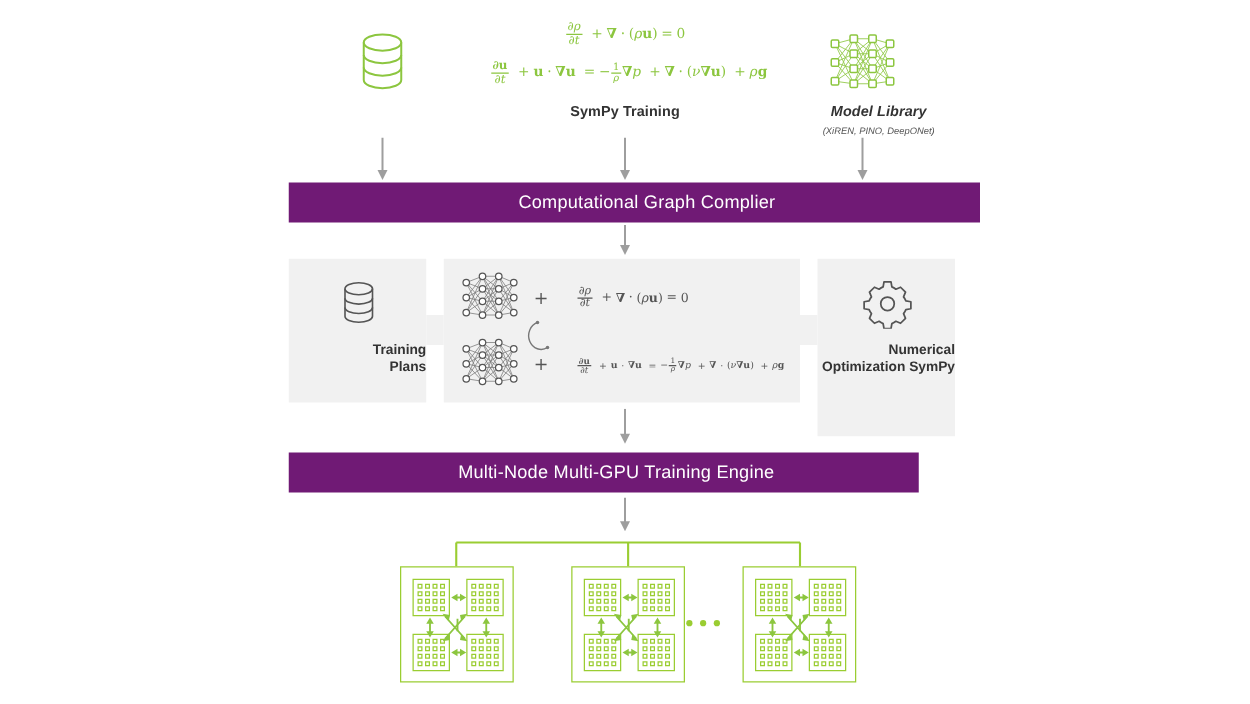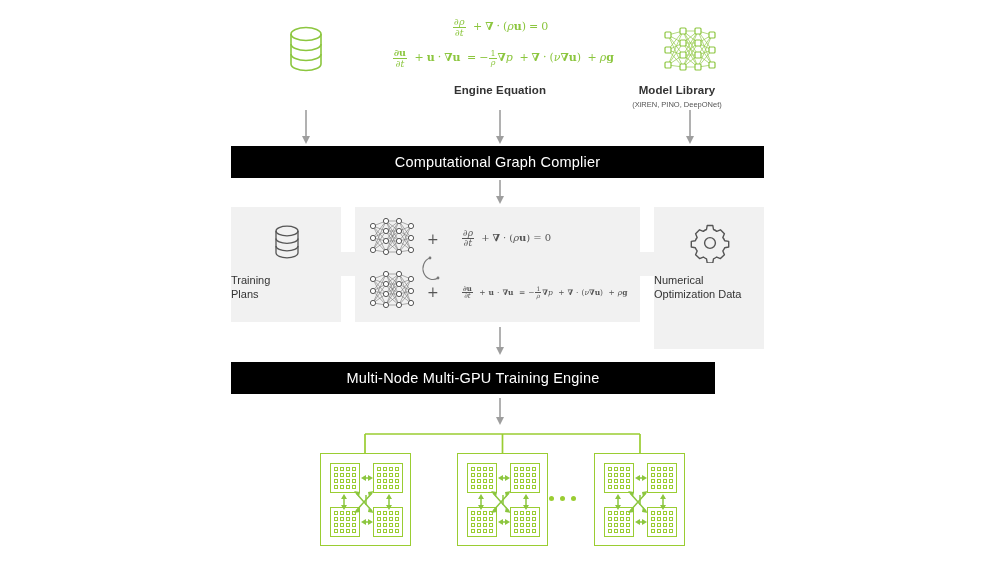--- a/index.html
+++ b/index.html
@@ -39,41 +39,42 @@
     font-size: 7.5px;
     font-weight: normal;
     color: #555555;
     letter-spacing: 0px;
     margin-top: 1px;
   }
 
   
   .banner {
     position: absolute;
-    background: #000000;
+    background: #701a75;
     color: #ffffff;
     display: flex;
     align-items: center;
     justify-content: center;
     font-size: 14.5px;
     letter-spacing: 0.2px;
+    padding-left: 20px;
   }
 
   
   .panel {
     position: absolute;
     background: #f1f1f1;
   }
   .panel-label {
     position: absolute;
     width: 100%;
-    text-align: left;
+    text-align: right;
     color: #333333;
     font-size: 11px;
-    font-weight: normal;
+    font-weight: bold;
     line-height: 13.5px;
   }
 
   
   .eq {
     position: absolute;
     font-family: "DejaVu Serif", serif;
     color: #8cc63f;
     white-space: nowrap;
   }
@@ -163,21 +164,21 @@
     <span class="frac" style="font-size:9.5px;">
       <span class="num bf">∂u</span><span class="den it">∂t</span>
     </span>
     <span class="op">+</span><span class="bf">u</span><span class="op">·</span><span class="bf">∇</span><span class="bf">u</span>
     <span class="op">=</span>−<span class="frac" style="font-size:8px;"><span class="num">1</span><span class="den it">ρ</span></span><span class="bf">∇</span><span class="it">p</span>
     <span class="op">+</span><span class="bf">∇</span><span class="op">·</span><span>(<span class="it">ν</span><span class="bf">∇u</span>)</span>
     <span class="op">+</span><span class="it">ρ</span><span class="bf">g</span>
   </div>
 
   <div class="src-label" style="left:427px; top:83px; width:146px;">
-    <span>Engine Equation</span>
+    <span>SymPy Training</span>
   </div>
 
   <svg class="abs" style="left:661px; top:24px;" width="58" height="52" viewBox="0 0 58 52">
     <g stroke="#8cc63f" stroke-width="0.7" fill="none" opacity="0.95">
 
       <path d="M7,11 L22,7 M7,11 L22,19 M7,11 L22,31 M7,11 L22,43
                M7,26 L22,7 M7,26 L22,19 M7,26 L22,31 M7,26 L22,43
                M7,41 L22,7 M7,41 L22,19 M7,41 L22,31 M7,41 L22,43"></path>
 
       <path d="M22,7 L37,7 M22,7 L37,19 M22,7 L37,31 M22,7 L37,43
@@ -201,21 +202,21 @@
       <rect x="34" y="4" width="6" height="6" rx="1"></rect>
       <rect x="34" y="16" width="6" height="6" rx="1"></rect>
       <rect x="34" y="28" width="6" height="6" rx="1"></rect>
       <rect x="34" y="40" width="6" height="6" rx="1"></rect>
       <rect x="48" y="8" width="6" height="6" rx="1"></rect>
       <rect x="48" y="23" width="6" height="6" rx="1"></rect>
       <rect x="48" y="38" width="6" height="6" rx="1"></rect>
     </g>
   </svg>
 
-  <div class="src-label" style="left:604px; top:83px; width:146px;">
+  <div class="src-label" style="left:630px; top:83px; width:146px;font-style:italic;">
     <span>Model Library</span>
     <span class="src-sub">(XiREN, PINO, DeepONet)</span>
   </div>
 
   <svg class="v-arrow" style="left:299px; top:110px;" width="14" height="36" viewBox="0 0 14 36">
     <path d="M7,0 L7,28" stroke="#9e9e9e" stroke-width="1.6" fill="none"></path>
     <path d="M7,34 L3,26 L11,26 Z" fill="#9e9e9e"></path>
   </svg>
   <svg class="v-arrow" style="left:493px; top:110px;" width="14" height="36" viewBox="0 0 14 36">
     <path d="M7,0 L7,28" stroke="#9e9e9e" stroke-width="1.6" fill="none"></path>
@@ -351,21 +352,21 @@
       <path d="M17.2,2.5 h5.6 l0.7,4.0 a13.6 13.6 0 0 1 3.2,1.85 l3.75,-1.55 l3.95,3.95 l-1.55,3.75
                a13.6 13.6 0 0 1 1.85,3.2 l4.0,0.7 v5.6 l-4.0,0.7 a13.6 13.6 0 0 1 -1.85,3.2 l1.55,3.75
                l-3.95,3.95 l-3.75,-1.55 a13.6 13.6 0 0 1 -3.2,1.85 l-0.7,4.0 h-5.6 l-0.7,-4.0
                a13.6 13.6 0 0 1 -3.2,-1.85 l-3.75,1.55 l-3.95,-3.95 l1.55,-3.75
                a13.6 13.6 0 0 1 -1.85,-3.2 l-4.0,-0.7 v-5.6 l4.0,-0.7 a13.6 13.6 0 0 1 1.85,-3.2
                l-1.55,-3.75 l3.95,-3.95 l3.75,1.55 a13.6 13.6 0 0 1 3.2,-1.85 Z" fill="none" stroke="#555555" stroke-width="1.4" stroke-linejoin="round"></path>
       <circle cx="20" cy="20" r="5.4" fill="none" stroke="#555555" stroke-width="1.4"></circle>
     </svg>
     <div class="panel-label" style="top:67px;">
       <span>Numerical</span><br>
-      <span>Optimization Data</span>
+      <span>Optimization SymPy</span>
     </div>
   </div>
 
   <svg class="v-arrow" style="left:493px; top:327px;" width="14" height="30" viewBox="0 0 14 30">
     <path d="M7,0 L7,22" stroke="#9e9e9e" stroke-width="1.6" fill="none"></path>
     <path d="M7,28 L3,20 L11,20 Z" fill="#9e9e9e"></path>
   </svg>
 
   <div class="banner" style="left:231px; top:362px; width:484px; height:32px;">
     <span>Multi-Node Multi-GPU Training Engine</span>

